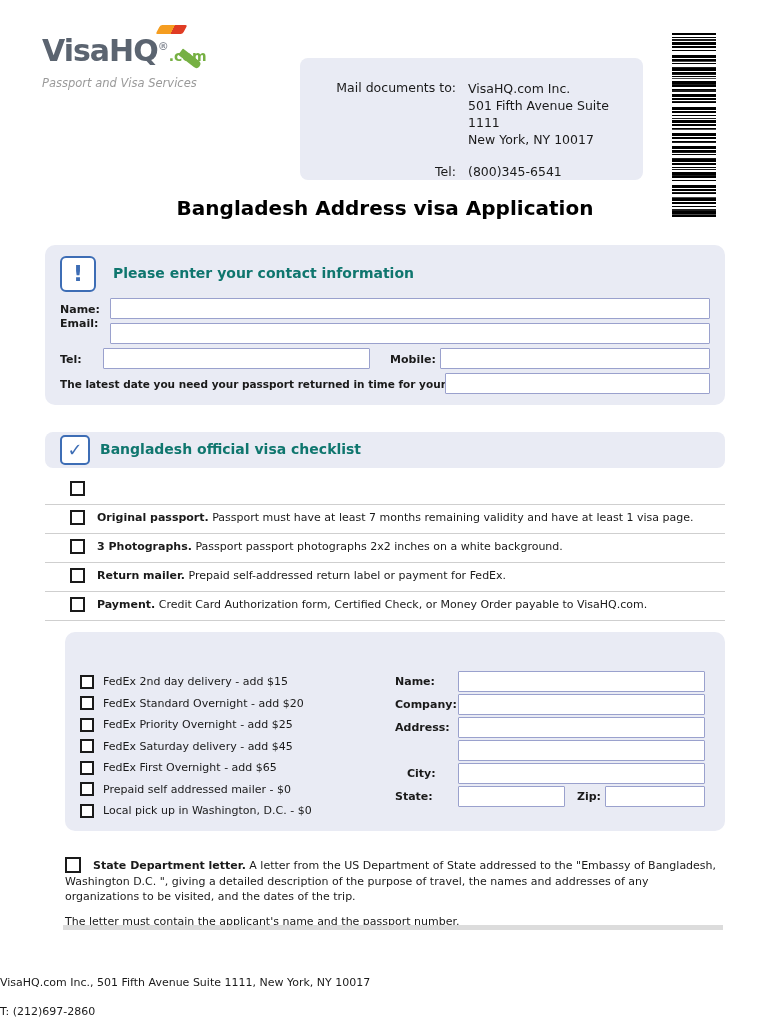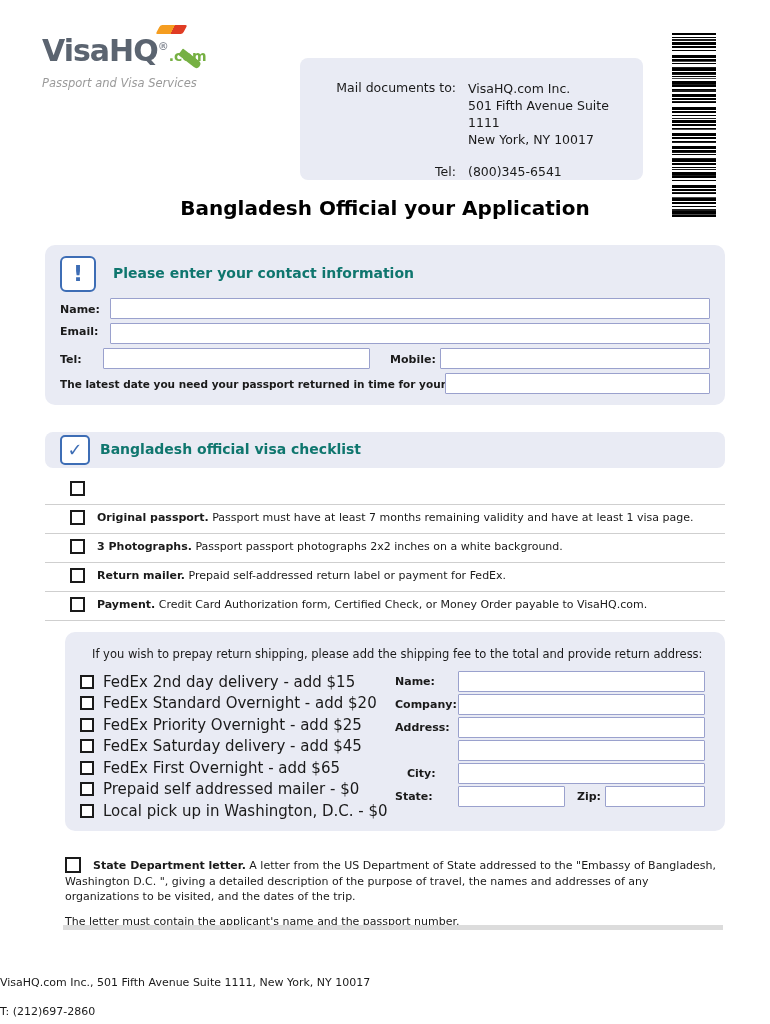--- a/index.html
+++ b/index.html
@@ -53,21 +53,21 @@
   
   .checklist { position:absolute; left:45px; top:476px; width:680px; }
   .chk-row { position:relative; height:29px; border-bottom:1px solid #cfcfcf; padding:6px 0 0 52px; font-size:11px; }
   .chk-row .cb { position:absolute; left:25px; top:5px; }
   .cb { display:inline-block; width:15px; height:15px; border:2px solid #1a1a1a; background:#fff; }
   .chk-text b { font-weight:bold; }
   
   .shipping-box { left:65px; top:632px; width:660px; height:199px; }
   .ship-intro { position:absolute; left:27px; top:15px; font-size:11.5px; }
   .ship-options { position:absolute; left:15px; top:39px; }
-  .ship-opt { display:flex; align-items:center; height:21.5px; font-size:15px; }
+  .ship-opt { display:flex; align-items:center; height:21.5px; font-size:11px; }
   .ship-opt .cb { width:14px; height:14px; margin-right:9px; flex:0 0 aupx; }
   .sf-label { position:absolute; font-size:11px; font-weight:bold; }
   
   .state-letter { position:absolute; left:65px; top:857px; width:658px; font-size:11px; line-height:15.5px; }
   .state-letter .cb { width:16px; height:16px; vertical-align:-4px; margin-right:12px; }
   .state-note { margin-top:9px; }
   
   .divider { position:absolute; left:63px; top:925px; width:660px; height:5px; background:#dcdcdc; }
   .footer { position:absolute; left:0; right:0; top:976px; display:flex; justify-content:flex-start; gap:16px; font-size:11px;flex-direction:column; }
 </style>
@@ -89,30 +89,30 @@
         <div>501 Fifth Avenue Suite 1111</div>
         <div>New York, NY 10017</div>
       </div>
       <div class="mail-label mail-tel-row">Tel:</div>
       <div class="mail-tel-row">(800)345-6541</div>
     </div>
   </div>
 
   <div class="barcode"></div>
 
-  <div class="doc-title">Bangladesh Official your Application</div>
+  <div class="doc-title">Bangladesh Address visa Application</div>
 
   <div class="lav-box contact-box">
     <div class="sec-icon contact-icon">!</div>
     <div class="sec-title contact-title">Please enter your contact information</div>
 
     <div class="flabel" style="left:15px; top:58px;">Name:</div>
     <input class="tinput" style="left: 65px; top: 53px; width: 600px;">
 
-    <div class="flabel" style="left:15px; top:80px;">Email:</div>
+    <div class="flabel" style="left:15px; top:72px;">Email:</div>
     <input class="tinput" style="left: 65px; top: 78px; width: 600px;">
 
     <div class="flabel" style="left:15px; top:108px;">Tel:</div>
     <input class="tinput" style="left: 58px; top: 103px; width: 267px;">
     <div class="flabel" style="left:345px; top:108px;">Mobile:</div>
     <input class="tinput" style="left: 395px; top: 103px; width: 270px;">
 
     <div class="flabel" style="left:15px; top:133px; font-size:10.5px;">The latest date you need your passport returned in time for your travel:</div>
     <input class="tinput" style="left: 400px; top: 128px; width: 265px;">
   </div>
@@ -138,21 +138,20 @@
       <span class="cb"></span>
       <span class="chk-text"><b>Return mailer.</b> <span>Prepaid self-addressed return label or payment for FedEx.</span></span>
     </div>
     <div class="chk-row">
       <span class="cb"></span>
       <span class="chk-text"><b>Payment.</b> <span>Credit Card Authorization form, Certified Check, or Money Order payable to VisaHQ.com.</span></span>
     </div>
   </div>
 
   <div class="lav-box shipping-box">
-    <div class="ship-intro">If you wish to prepay return shipping, please add the shipping fee to the total and provide return address:</div>
 
     <div class="ship-options">
       <div class="ship-opt">
           <span class="cb"></span>
           <span>FedEx 2nd day delivery - add $15</span>
         </div>
       <div class="ship-opt">
           <span class="cb"></span>
           <span>FedEx Standard Overnight - add $20</span>
         </div>

